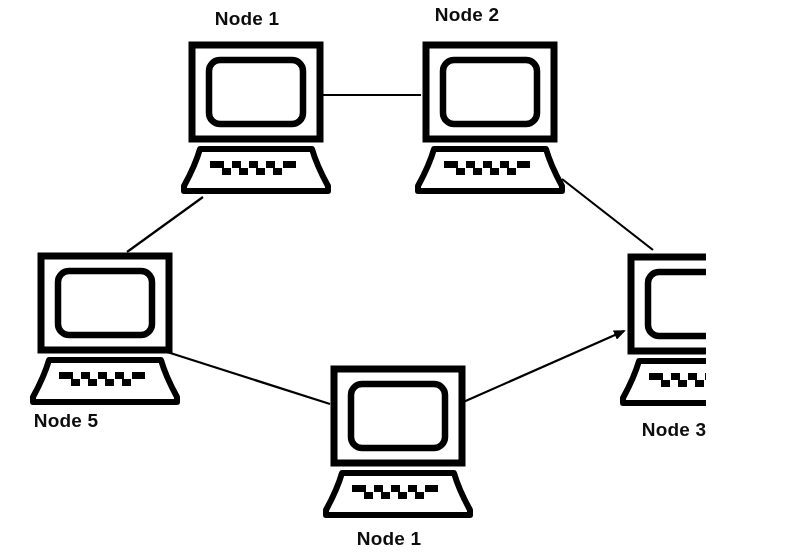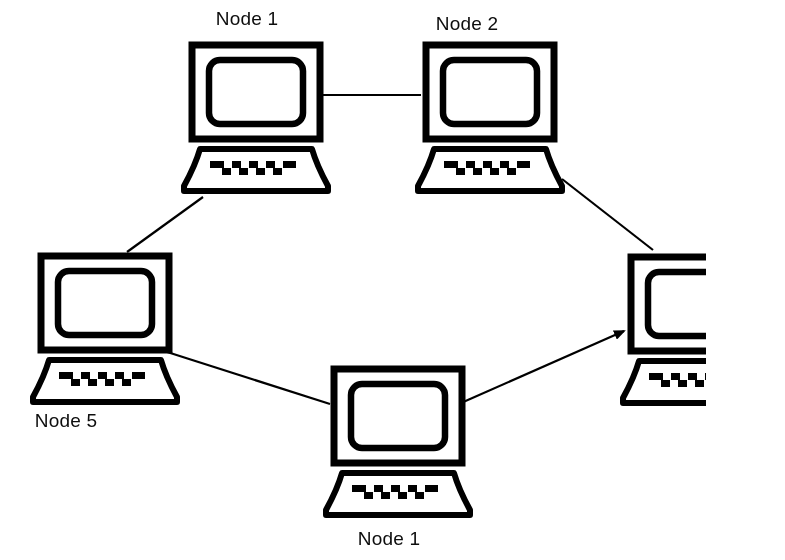--- a/index.html
+++ b/index.html
@@ -4,20 +4,21 @@
 <style>
   * { margin: 0; padding: 0; box-sizing: border-box; }
   html, body { background: #ffffff; }
   body { font-family: "Liberation Sans", sans-serif; }
   .canvas {
     position: relative;
     width: 706px;
     height: 560px;
     background: #ffffff;
     overflow: hidden;
+    font-weight: bold;
   }
   .links {
     position: absolute;
     left: 0; top: 0;
     width: 785px; height: 560px;
   }
   .node {
     position: absolute;
     width: 156px;
     height: 156px;
@@ -81,27 +82,28 @@
         <use href="#computer"></use>
       </svg>
   </div>
   <div class="node-label" style="left:177px; top:8px;">Node 1</div>
 
   <div class="node" style="left:410px; top:41px;">
     <svg viewBox="0 0 156 156">
         <use href="#computer"></use>
       </svg>
   </div>
-  <div class="node-label" style="left:397px; top:13px;">Node 2</div>
+  <div class="node-label" style="left:397px; top:4px;">Node 2</div>
 
   <div class="node" style="left:615px; top:253px;">
     <svg viewBox="0 0 156 156">
         <use href="#computer"></use>
       </svg>
   </div>
+  <div class="node-label" style="left:604px; top:419px;">Node 3</div>
 
   <div class="node" style="left:318px; top:365px;">
     <svg viewBox="0 0 156 156">
         <use href="#computer"></use>
       </svg>
   </div>
   <div class="node-label" style="left:319px; top:528px;">Node 1</div>
 
   <div class="node" style="left:25px; top:252px;">
     <svg viewBox="0 0 156 156">

